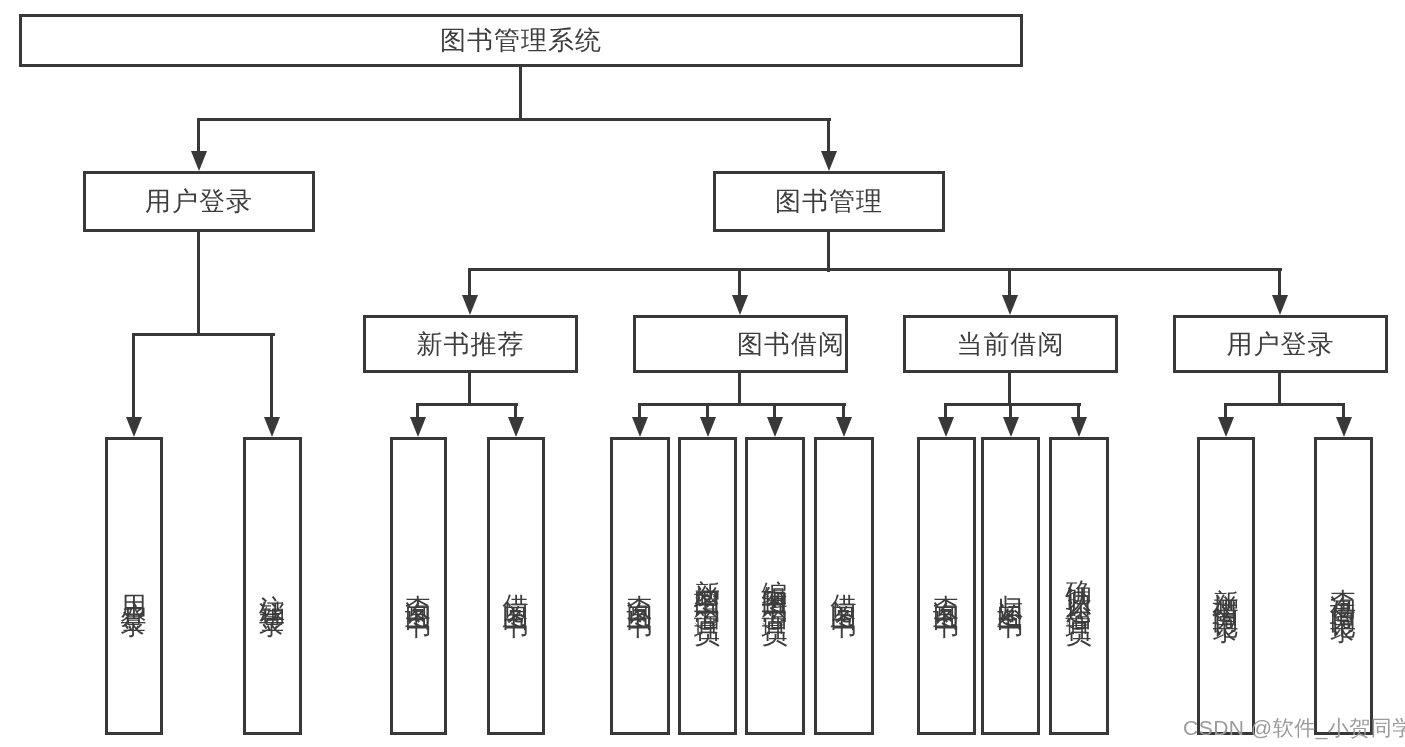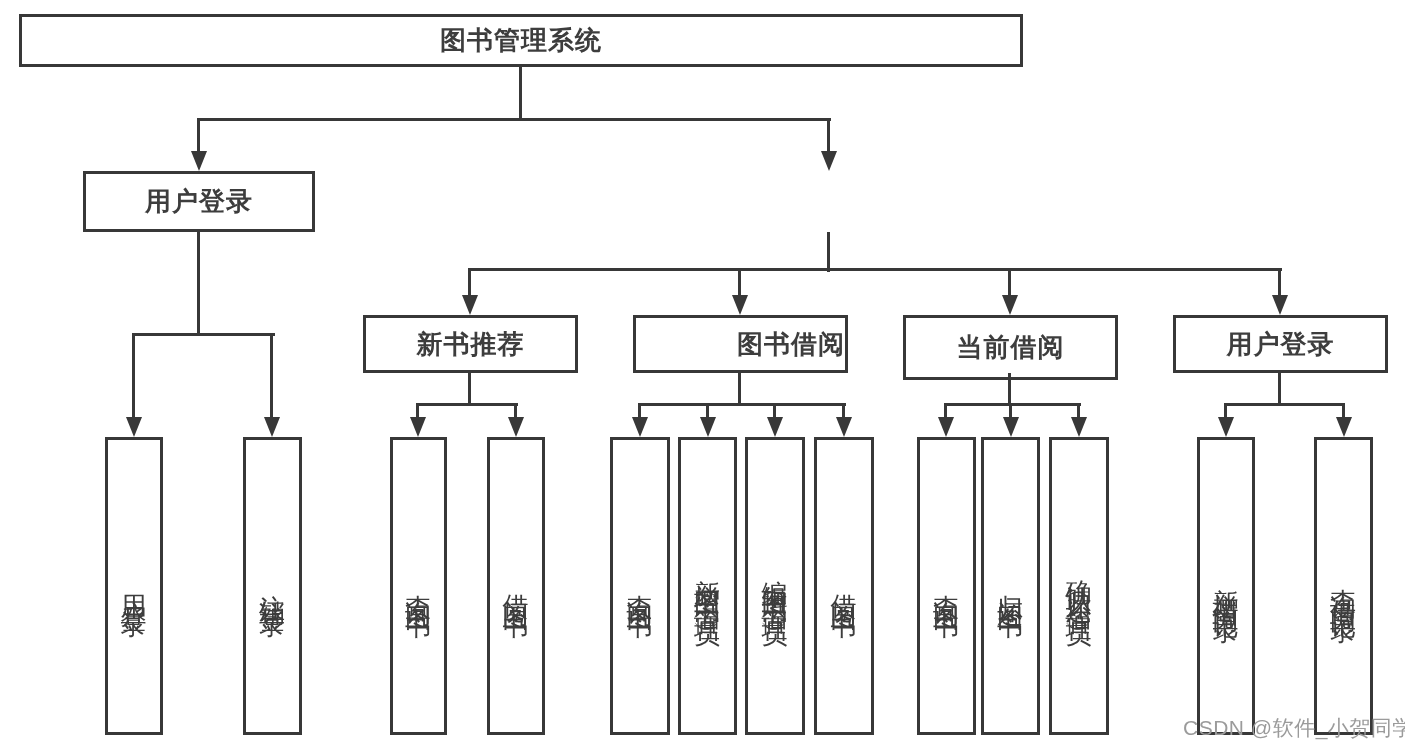--- a/index.html
+++ b/index.html
@@ -5,21 +5,21 @@
   html,body { margin:0; padding:0; background:#ffffff; }
   .canvas {
     position:relative; width:1405px; height:747px; background:#ffffff;
     font-family:"Liberation Sans","DejaVu Sans",sans-serif; overflow:hidden;
   }
   .box {
     position:absolute; box-sizing:border-box; background:#ffffff;
     border:3px solid #383838; display:flex; align-items:center; justify-content:center;
     color:#3d3d3d;
   }
-  .box.h span { font-size:26px; letter-spacing:1px; white-space:nowrap;font-weight:bold; }
+  .box.h span { font-size:26px; letter-spacing:1px; white-space:nowrap; }
   .box.v span {
     writing-mode:vertical-rl; font-size:26px; letter-spacing:6px;
     line-height:1; white-space:nowrap;
   }
   .line { position:absolute; background:#383838; }
   .arr {
     position:absolute; width:0; height:0;
     border-left:8px solid transparent; border-right:8px solid transparent;
     border-top:20px solid #383838;
   }
@@ -34,30 +34,33 @@
 <div class="canvas">
 
   <div class="box h" style="left: 19px; top: 14px; width: 1004px; height: 53px; border-color: rgb(56, 56, 56); color: rgb(61, 61, 61); background: rgb(255, 255, 255);">
     <span>图书管理系统</span>
   </div>
 
   <div class="box h" style="left: 83px; top: 171px; width: 232px; height: 61px; border-color: rgb(56, 56, 56); color: rgb(61, 61, 61); background: rgb(255, 255, 255);">
     <span>用户登录</span>
   </div>
 
+  <div class="box h" style="left: 713px; top: 171px; width: 232px; height: 61px; border-color: rgb(56, 56, 56); color: rgb(61, 61, 61); background: rgb(255, 255, 255);">
+    <span>图书管理</span>
+  </div>
 
   <div class="box h" style="left: 363px; top: 315px; width: 215px; height: 58px; border-color: rgb(56, 56, 56); color: rgb(61, 61, 61); background: rgb(255, 255, 255); justify-content: center;">
     <span>新书推荐</span>
   </div>
 
   <div class="box h" style="left: 633px; top: 315px; width: 215px; height: 58px; border-color: rgb(56, 56, 56); color: rgb(61, 61, 61); background: rgb(255, 255, 255); justify-content: flex-end;">
     <span>图书借阅</span>
   </div>
 
-  <div class="box h" style="left: 903px; top: 315px; width: 215px; height: 65px; border-color: rgb(56, 56, 56); color: rgb(61, 61, 61); background: rgb(255, 255, 255);">
+  <div class="box h" style="left: 903px; top: 315px; width: 215px; height: 58px; border-color: rgb(56, 56, 56); color: rgb(61, 61, 61); background: rgb(255, 255, 255);">
     <span>当前借阅</span>
   </div>
 
   <div class="box h" style="left: 1173px; top: 315px; width: 215px; height: 58px; border-color: rgb(56, 56, 56); color: rgb(61, 61, 61); background: rgb(255, 255, 255);">
     <span>用户登录</span>
   </div>
 
   <div class="box v" style="left: 105px; top: 437px; width: 58px; height: 298px; border-color: rgb(56, 56, 56); color: rgb(61, 61, 61); background: rgb(255, 255, 255);">
     <span>用户登录</span>
   </div>

